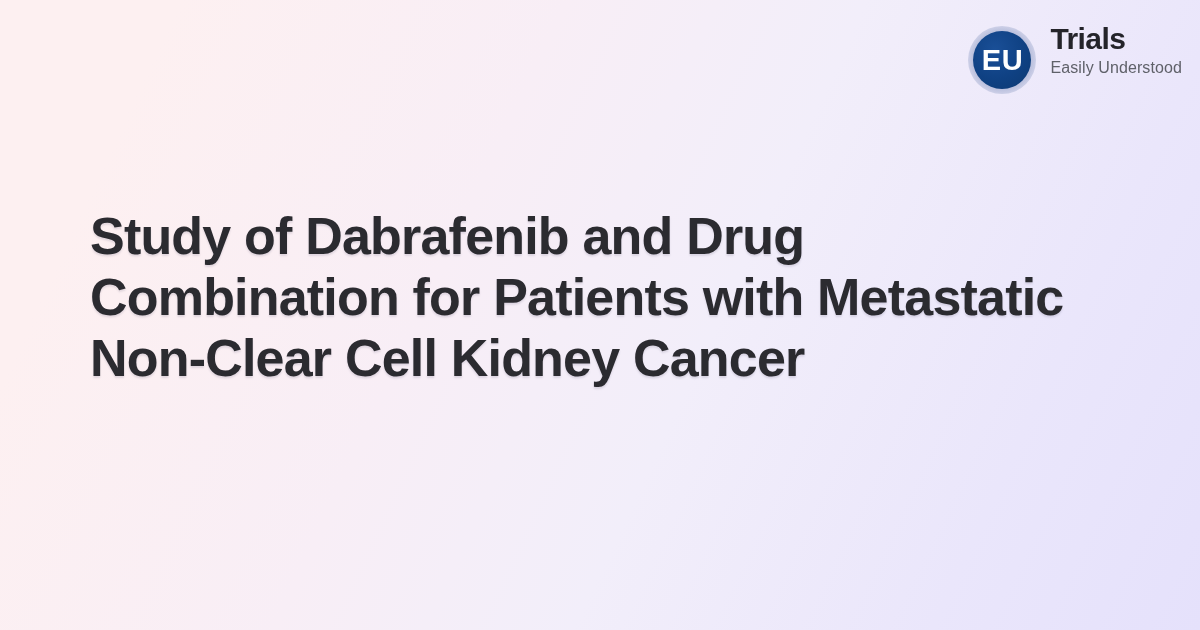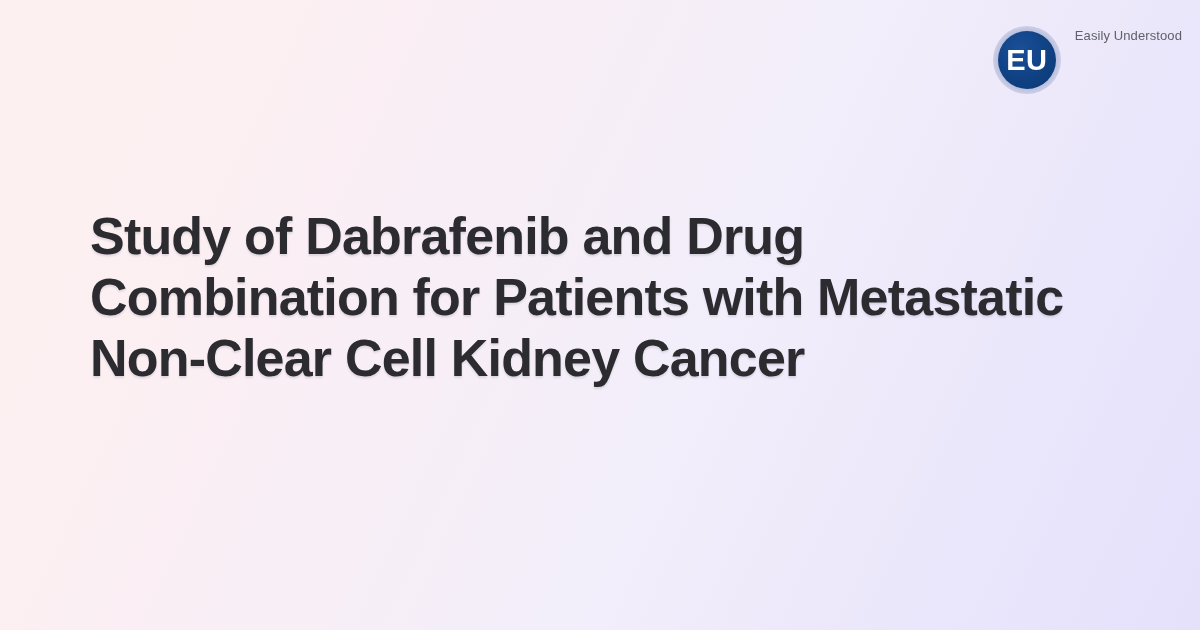--- a/index.html
+++ b/index.html
@@ -78,21 +78,21 @@
     color: #24242a;
     font-size: 30px;
     font-weight: bold;
     line-height: 1.03;
     letter-spacing: -0.6px;
     font-family: "Liberation Sans", sans-serif;
   }
 
   .logo-tagline {
     color: #5f6169;
-    font-size: 13px;
+    font-size: 16px;
     font-weight: normal;
     letter-spacing: 0.1px;
     text-align: right;
     margin-top: 4px;
     font-family: "Liberation Sans", sans-serif;
   }
 
   
   .title-wrap {
     position: absolute;
@@ -118,20 +118,21 @@
 <div class="logo">
 
   <div class="logo-badge">
     <div class="ring"></div>
     <div class="disc">
       <span class="eu">EU</span>
     </div>
   </div>
 
   <div class="logo-text">
+    <div class="logo-word">Trials</div>
     <div class="logo-tagline">Easily Understood</div>
   </div>
 
 </div>
 
 <div class="title-wrap">
   <h1 class="title">Study of Dabrafenib and Drug Combination for Patients with Metastatic Non-Clear Cell Kidney Cancer</h1>
 </div>
 
 </body></html>

